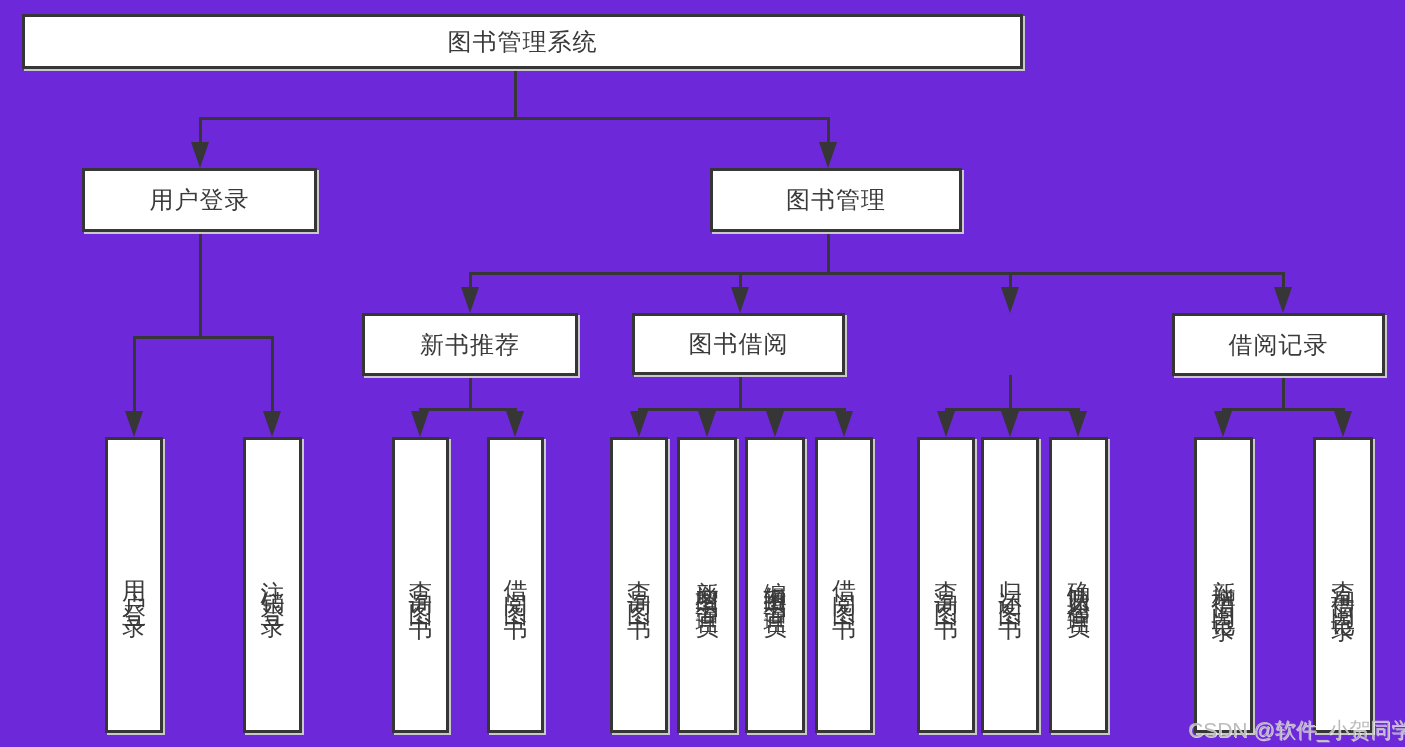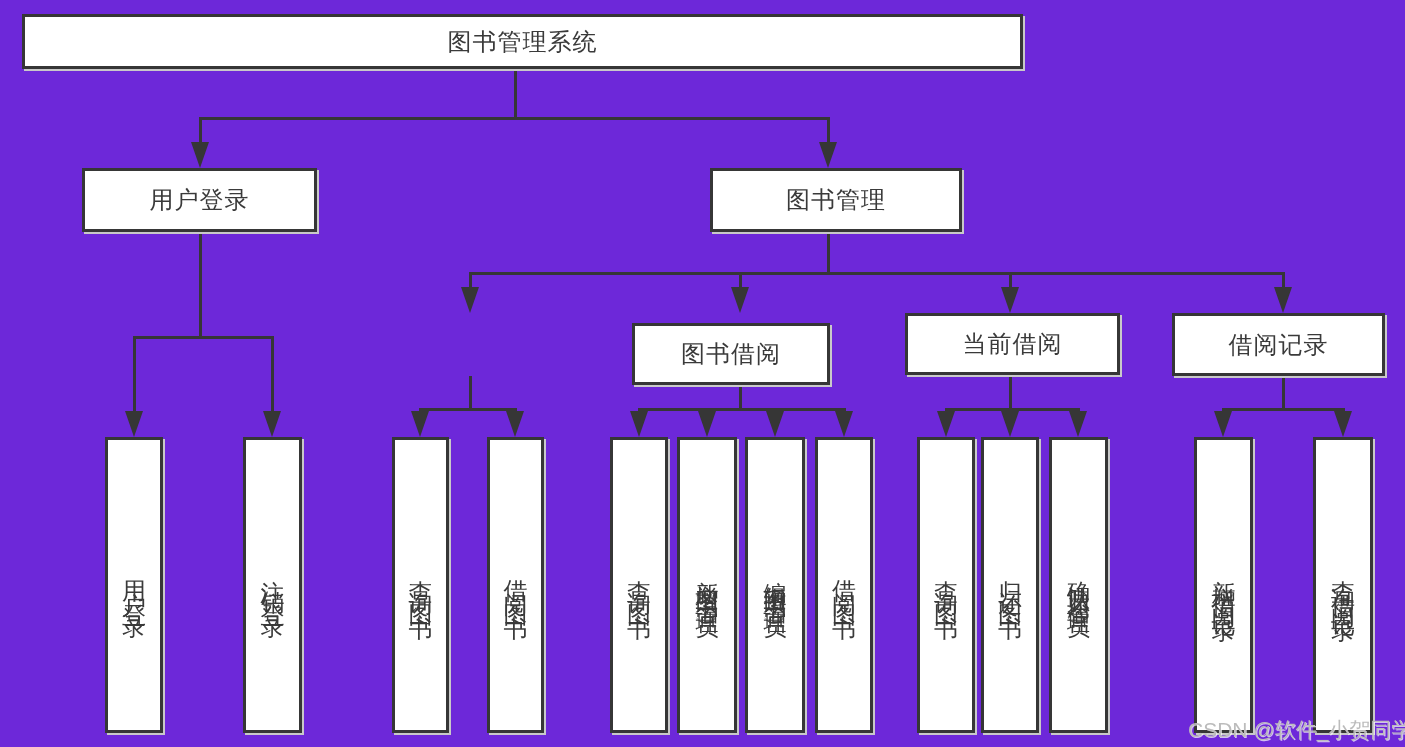--- a/index.html
+++ b/index.html
@@ -66,25 +66,25 @@
     <span>图书管理系统</span>
   </div>
 
   <div class="hbox" style="left:82px; top:168px; width:235px; height:64px;">
     <span>用户登录</span>
   </div>
   <div class="hbox" style="left:710px; top:168px; width:252px; height:64px;">
     <span>图书管理</span>
   </div>
 
-  <div class="hbox" style="left:632px; top:323px; width:198px; height:62px;align-items:center;">
+  <div class="hbox" style="left:362px; top:313px; width:216px; height:63px;">
+    <span>新书推荐</span>
+  </div>
+  <div class="hbox" style="left:632px; top:313px; width:213px; height:62px;align-items:center;">
     <span>图书借阅</span>
-  </div>
-  <div class="hbox" style="left:905px; top:313px; width:215px; height:62px;">
-    <span>当前借阅</span>
   </div>
   <div class="hbox" style="left:1172px; top:313px; width:213px; height:63px;">
     <span>借阅记录</span>
   </div>
 
   <div class="vbox" style="left:105px; width:58px;">
     <span>用户登录</span>
   </div>
   <div class="vbox" style="left:243px; width:59px;">
     <span>注销登录</span>

